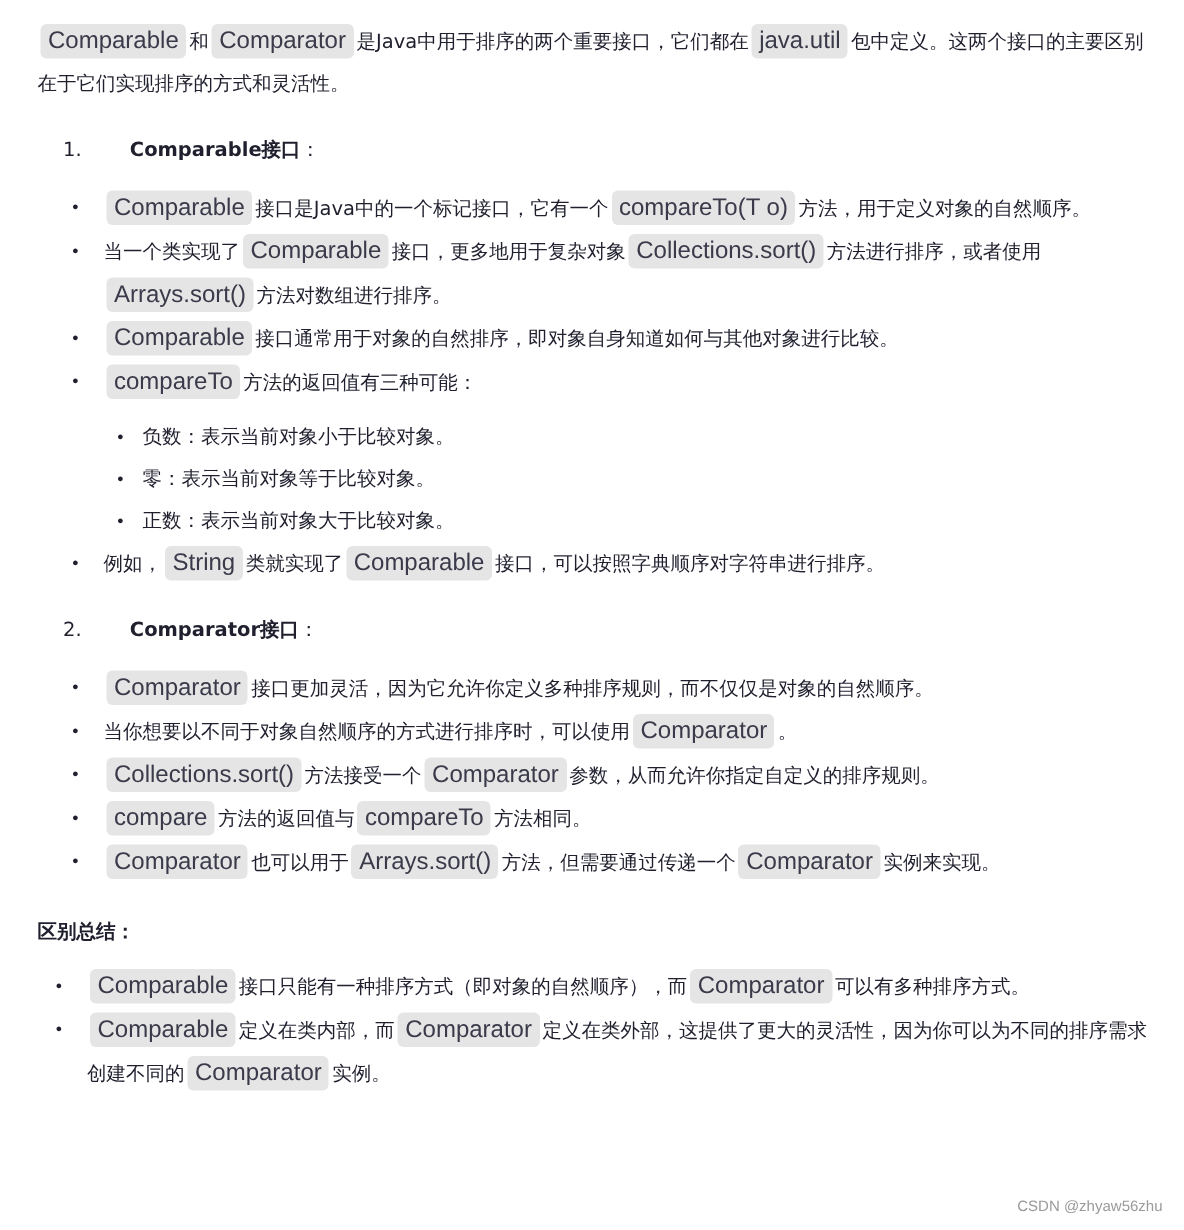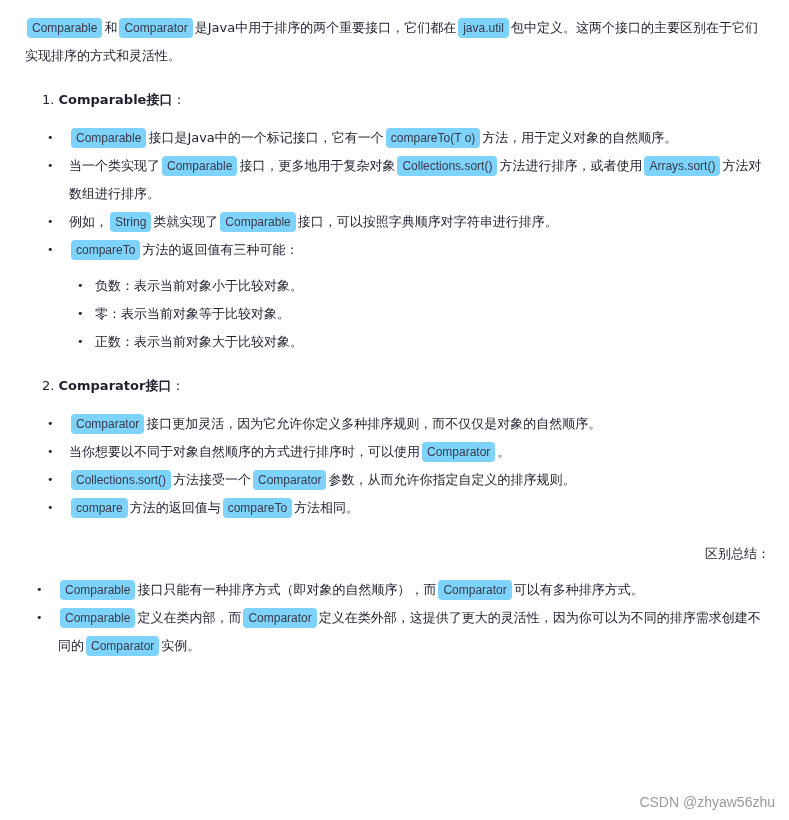--- a/index.html
+++ b/index.html
@@ -4,74 +4,76 @@
 <style>
   html, body { margin:0; padding:0; }
   body {
     width:789px; height:820px; overflow:hidden; background:#ffffff;
     font-family: "DejaVu Sans", "Liberation Sans", sans-serif;
     color:#1f1f2e; font-size:13px; position:relative;
   }
   .wrap { position:absolute; left:25px; top:14px; width:745px; }
   p.intro { margin:0; line-height:28px; }
   code {
-    font-family: "Liberation Sans", sans-serif; font-size:12px;
-    background:#7dd3fc; border-radius:4px; padding:3px 5px; margin:16px 2px;
+    font-family: "Liberation Sans", sans-serif; font-size:16px;
+    background:#e5e5e5; border-radius:4px; padding:3px 5px; margin:16px 2px;
     color:#3a3a4a;
   }
-  .h { font-weight:bold; }
+  .h { font-weight:bold;margin-left:28px; }
   ol.main { margin:0; padding:0; list-style:none; }
   ol.main > li { margin-top:18px; }
   .olhead { padding-left:17px; line-height:24px; }
   ul.l1 { list-style:none; margin:12px 0 0 0; padding:0 0 0 44px; }
   ul.l1 > li, ul.sum > li, ul.l2 > li { position:relative; line-height:28px; }
   ul.l1 > li::before, ul.sum > li::before, ul.l2 > li::before {
     content:"•"; position:absolute; left:-22px; top:0; font-size:11px;
   }
   ul.l2 { list-style:none; margin:8px 0 0 0; padding:0 0 0 26px; }
   ul.l2 > li::before { left:-18px; }
-  .summary-title { margin-top:20px; font-weight:normal; line-height:24px;text-align:right; }
+  .summary-title { margin-top:20px; font-weight:bold; line-height:24px; }
   ul.sum { list-style:none; margin:10px 0 0 0; padding:0 0 0 33px; }
   .wm {
     position:absolute; right:14px; bottom:10px; color:#9a9a9a;
-    font-family:"Liberation Sans", sans-serif; font-size:14px;
+    font-family:"Liberation Sans", sans-serif; font-size:10px;
   }
 </style>
 </head>
 <body>
 
 <div class="wrap">
   <p class="intro">
     <code>Comparable</code><span>和</span><code>Comparator</code><span>是Java中用于排序的两个重要接口，它们都在</span><code>java.util</code><span>包中定义。这两个接口的主要区别在于它们实现排序的方式和灵活性。</span>
   </p>
 
   <ol class="main">
     <li>
       <div class="olhead"><span>1.</span> <span class="h">Comparable接口</span><span>：</span></div>
       <ul class="l1">
         <li><code>Comparable</code><span>接口是Java中的一个标记接口，它有一个</span><code>compareTo(T o)</code><span>方法，用于定义对象的自然顺序。</span></li>
         <li><span>当一个类实现了</span><code>Comparable</code><span>接口，更多地用于复杂对象</span><code>Collections.sort()</code><span>方法进行排序，或者使用</span><code>Arrays.sort()</code><span>方法对数组进行排序。</span></li>
-        <li><span>例如，</span><code>String</code><span>类就实现了</span><code>Comparable</code><span>接口，可以按照字典顺序对字符串进行排序。</span></li>
+        <li><code>Comparable</code><span>接口通常用于对象的自然排序，即对象自身知道如何与其他对象进行比较。</span></li>
         <li><code>compareTo</code><span>方法的返回值有三种可能：</span>
           <ul class="l2">
             <li>负数：表示当前对象小于比较对象。</li>
             <li>零：表示当前对象等于比较对象。</li>
             <li>正数：表示当前对象大于比较对象。</li>
           </ul>
         </li>
+        <li><span>例如，</span><code>String</code><span>类就实现了</span><code>Comparable</code><span>接口，可以按照字典顺序对字符串进行排序。</span></li>
       </ul>
     </li>
 
     <li>
       <div class="olhead"><span>2.</span> <span class="h">Comparator接口</span><span>：</span></div>
       <ul class="l1">
         <li><code>Comparator</code><span>接口更加灵活，因为它允许你定义多种排序规则，而不仅仅是对象的自然顺序。</span></li>
         <li><span>当你想要以不同于对象自然顺序的方式进行排序时，可以使用</span><code>Comparator</code><span>。</span></li>
         <li><code>Collections.sort()</code><span>方法接受一个</span><code>Comparator</code><span>参数，从而允许你指定自定义的排序规则。</span></li>
         <li><code>compare</code><span>方法的返回值与</span><code>compareTo</code><span>方法相同。</span></li>
+        <li><code>Comparator</code><span>也可以用于</span><code>Arrays.sort()</code><span>方法，但需要通过传递一个</span><code>Comparator</code><span>实例来实现。</span></li>
       </ul>
     </li>
   </ol>
 
   <div class="summary-title">区别总结：</div>
   <ul class="sum">
     <li><code>Comparable</code><span>接口只能有一种排序方式（即对象的自然顺序），而</span><code>Comparator</code><span>可以有多种排序方式。</span></li>
     <li><code>Comparable</code><span>定义在类内部，而</span><code>Comparator</code><span>定义在类外部，这提供了更大的灵活性，因为你可以为不同的排序需求创建不同的</span><code>Comparator</code><span>实例。</span></li>
   </ul>
 </div>

